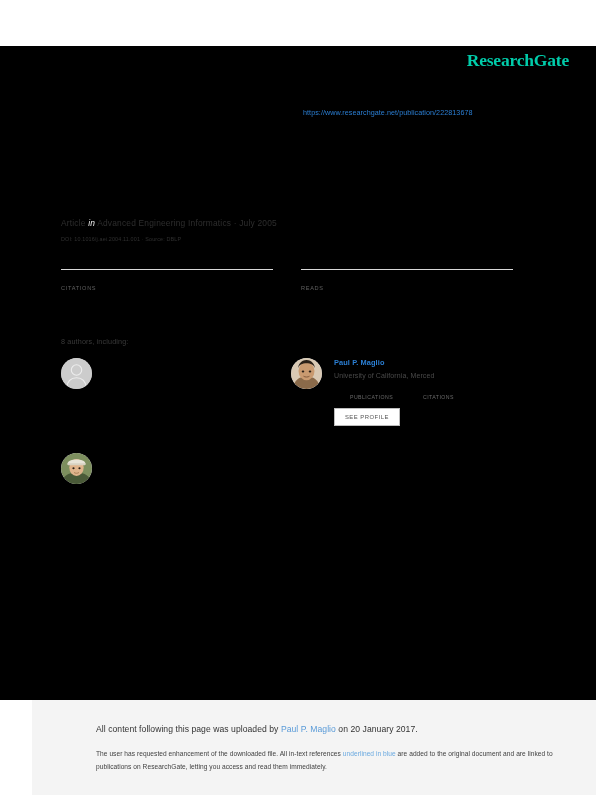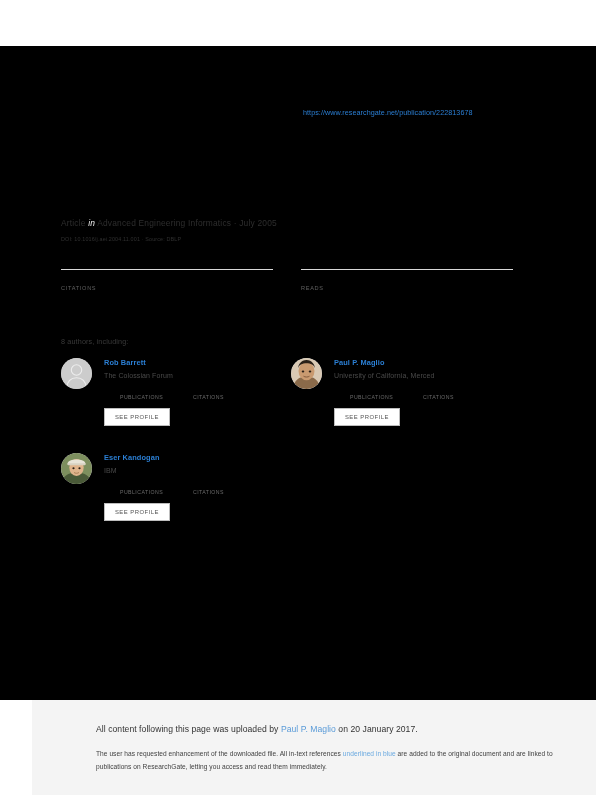--- a/index.html
+++ b/index.html
@@ -244,20 +244,21 @@
 </style>
 </head>
 <body>
 
 <div class="page">
 
   <div class="top-band"></div>
 
   <div class="dark-area">
 
+    <div class="rg-logo">ResearchGate</div>
 
     <div class="pub-url">https://www.researchgate.net/publication/222813678</div>
 
     <div class="article-line">
       <span>Article</span>
       <span class="kw">in</span>
       <span>Advanced Engineering Informatics · July 2005</span>
     </div>
 
     <div class="doi-line">DOI: 10.1016/j.aei.2004.11.001 · Source: DBLP</div>
@@ -281,35 +282,20 @@
 
       <div class="author-row">
 
         <div class="author-card">
           <div class="avatar">
             <svg width="31" height="31" viewBox="0 0 31 31">
               <circle cx="15.5" cy="15.5" r="15.5" fill="#cccccc"></circle>
               <circle cx="15.5" cy="12" r="5.2" fill="none" stroke="#ededed" stroke-width="1.1"></circle>
               <path d="M5.5 30 C6.5 22.5 11 19.8 15.5 19.8 C20 19.8 24.5 22.5 25.5 30" fill="none" stroke="#ededed" stroke-width="1.1"></path>
             </svg>
-          </div>
-          <div class="author-body">
-            <div class="author-name">Rob Barrett</div>
-            <div class="author-affil">The Colossian Forum</div>
-            <div class="author-metrics">
-              <div class="metric">
-                <div class="metric-value"></div>
-                <div class="metric-label">PUBLICATIONS</div>
-              </div>
-              <div class="metric">
-                <div class="metric-value"></div>
-                <div class="metric-label">CITATIONS</div>
-              </div>
-            </div>
-            <div class="see-profile">SEE PROFILE</div>
           </div>
         </div>
 
         <div class="author-card">
           <div class="avatar">
             <svg width="31" height="31" viewBox="0 0 31 31">
               <defs>
                 <clipPath id="cp2">
                     <circle cx="15.5" cy="15.5" r="15.5"></circle>
                   </clipPath>
@@ -359,35 +345,20 @@
                 <path d="M0 31 C2 23 7 19.5 15.5 19.5 C24 19.5 29 23 31 31 Z" fill="#4a5a38"></path>
                 <ellipse cx="15.5" cy="14.5" rx="7.2" ry="8.4" fill="#e0b48c"></ellipse>
                 <path d="M6.5 10.5 C7 5 24 5 24.5 10.5 L24.5 11.5 L6.5 11.5 Z" fill="#e8e4d8"></path>
                 <rect x="6.5" y="10.2" width="18" height="2.1" rx="1" fill="#d8d2c2"></rect>
                 <ellipse cx="12.5" cy="15.2" rx="1.1" ry="1" fill="#2a2018"></ellipse>
                 <ellipse cx="18.5" cy="15.2" rx="1.1" ry="1" fill="#2a2018"></ellipse>
                 <path d="M13 19.5 C14.3 20.5 16.7 20.5 18 19.5" fill="none" stroke="#a87a52" stroke-width="0.9"></path>
               </g>
             </svg>
           </div>
-          <div class="author-body">
-            <div class="author-name">Eser Kandogan</div>
-            <div class="author-affil">IBM</div>
-            <div class="author-metrics">
-              <div class="metric">
-                <div class="metric-value"></div>
-                <div class="metric-label">PUBLICATIONS</div>
-              </div>
-              <div class="metric">
-                <div class="metric-value"></div>
-                <div class="metric-label">CITATIONS</div>
-              </div>
-            </div>
-            <div class="see-profile">SEE PROFILE</div>
-          </div>
         </div>
 
         <div class="author-card"></div>
 
       </div>
 
     </div>
 
   </div>
 

